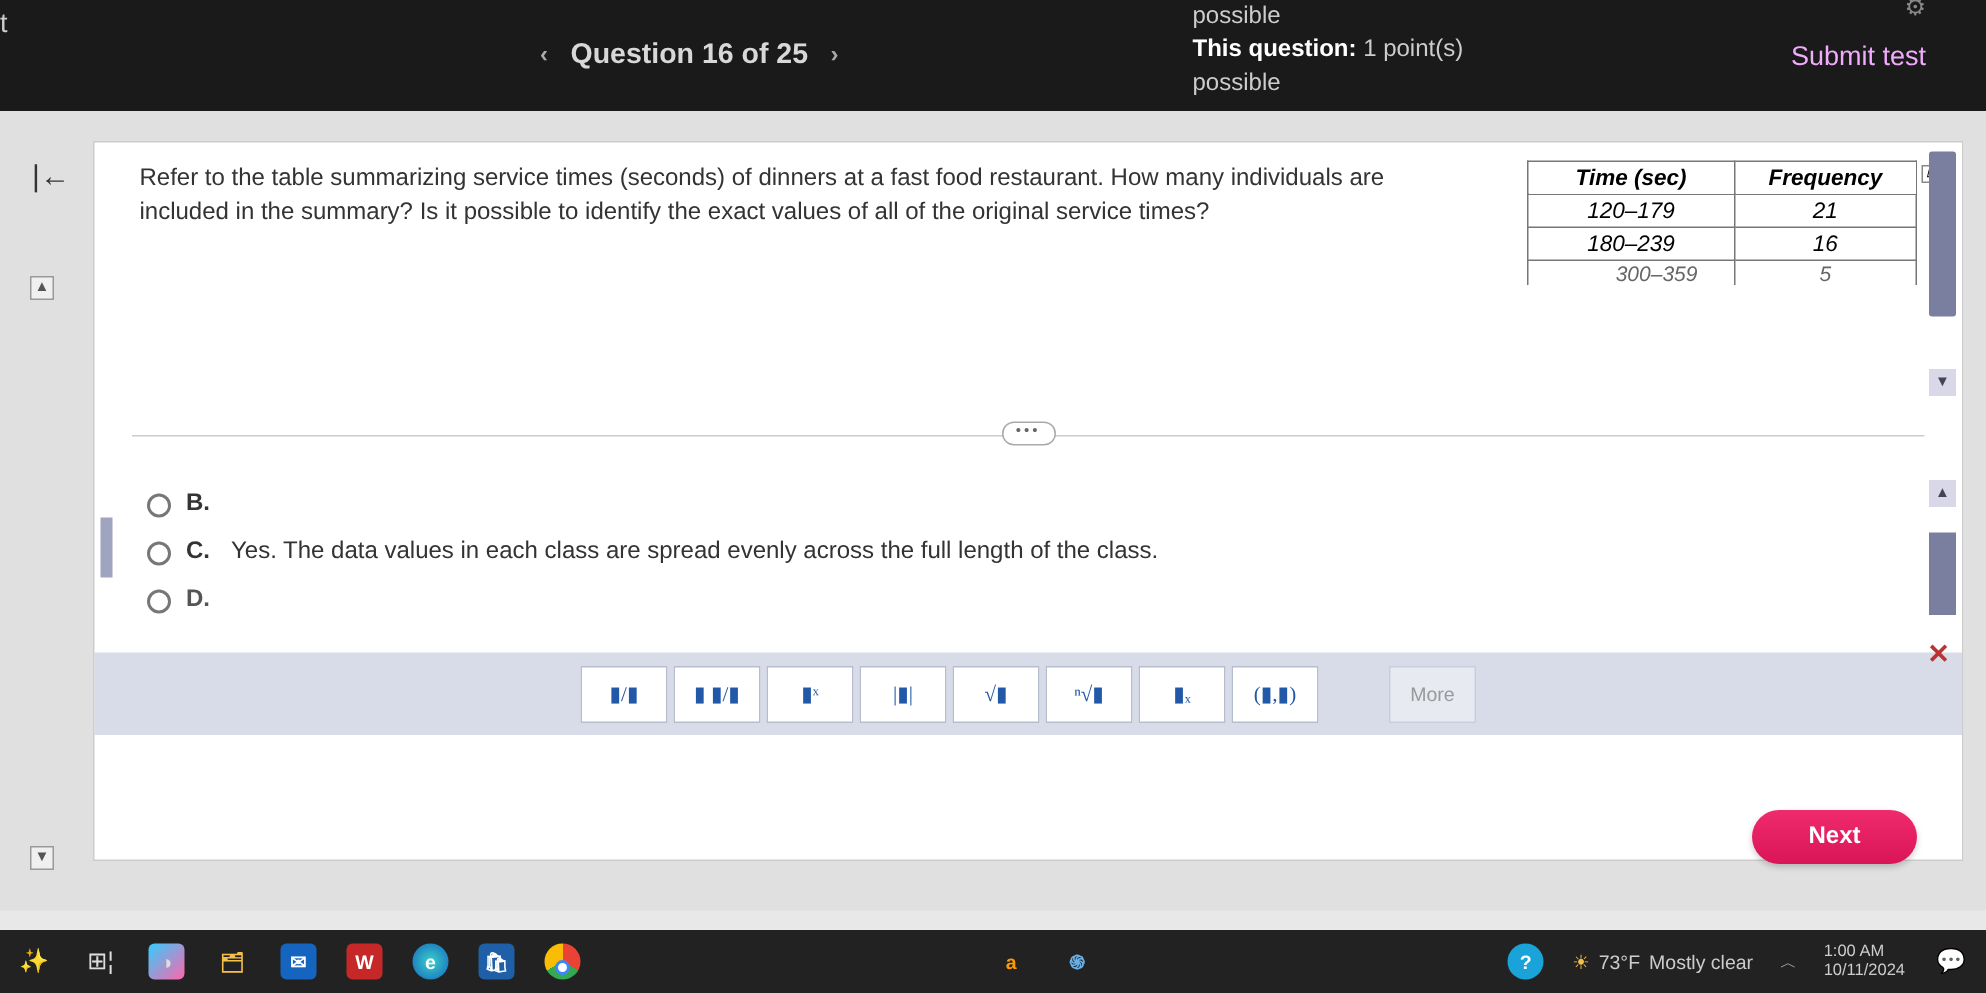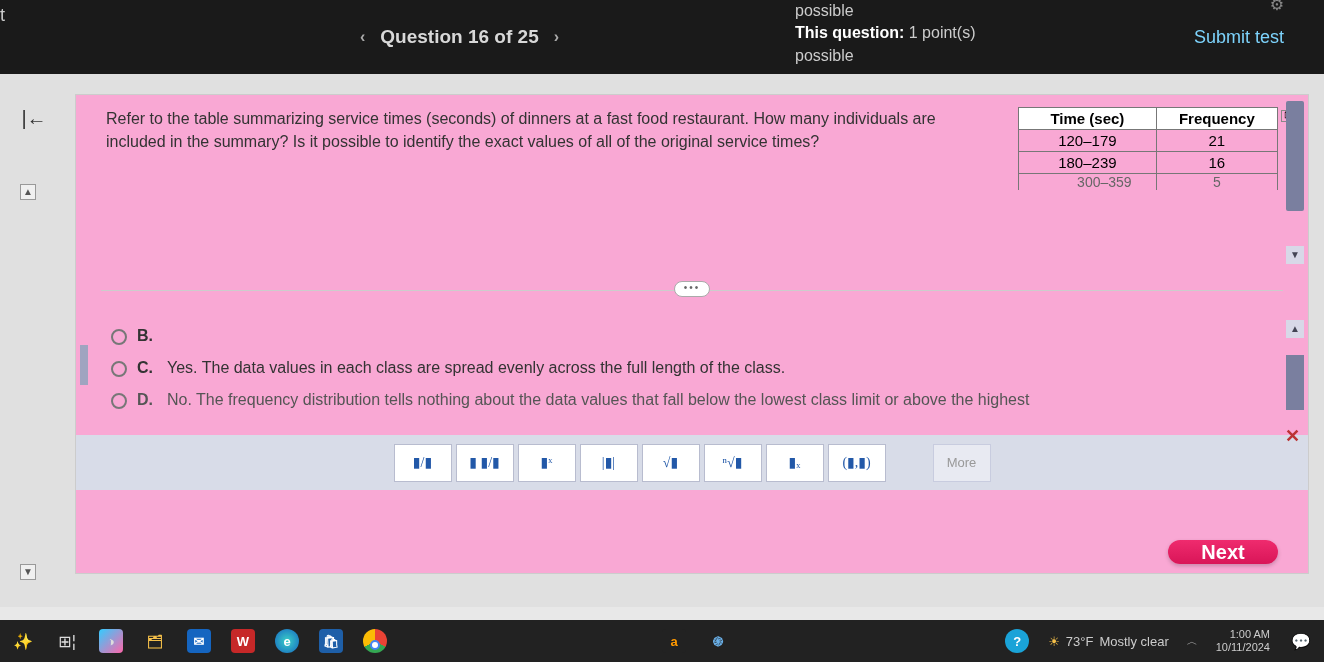--- a/index.html
+++ b/index.html
@@ -4,34 +4,34 @@
 <style>
   * { box-sizing: border-box; margin: 0; padding: 0; }
   body { font-family: Arial, Helvetica, sans-serif; font-size: 14px; background: #e8e8e8; width: 1324px; height: 662px; overflow: hidden; position: relative; }
   
   .header { background: #1a1a1a; color: #d0d0d0; height: 74px; display: flex; align-items: center; padding: 0 20px; position: relative; }
   .qnav { position: absolute; left: 360px; display: flex; align-items: center; gap: 15px; }
   .qnav .arrow { color: #aaa; font-size: 16px; cursor: pointer; font-weight: bold; }
   .qnav .title { color: #d8d8d8; font-size: 19px; font-weight: bold; text-align: center; }
   .points-block { position: absolute; left: 795px; top: 0; font-size: 16px; color: #ccc; line-height: 1.4; }
   .points-block .bold { color: #fff; font-weight: bold; }
-  .submit { position: absolute; right: 40px; color: #7dd3fc; font-size: 18px; font-weight: 500; cursor: pointer; text-align: right; }
+  .submit { position: absolute; right: 40px; color: #f0abfc; font-size: 18px; font-weight: 500; cursor: pointer; text-align: right; }
   .gear { position: absolute; right: 40px; top: -5px; color: #888; font-size: 16px; }
   .left-t { position: absolute; left: 0; top: 5px; color: #ccc; font-size: 18px; }
 
   .exam-container { position: absolute; top: 74px; left: 0; right: 0; bottom: 55px; background: #e0e0e0; }
-  .question-panel { position: absolute; top: 20px; left: 75px; right: 15px; height: 480px; background: #f9a8d4; border: 1px solid #ccc; }
+  .question-panel { position: absolute; top: 20px; left: 62px; right: 15px; height: 480px; background: #ffffff; border: 1px solid #ccc; }
   .collapse-btn { position: absolute; top: 30px; left: 20px; width: 28px; height: 28px; font-size: 20px; color: #333; cursor: pointer; display: flex; align-items: center; justify-content: center; }
   .side-up { position: absolute; left: 20px; top: 110px; width: 16px; height: 16px; background: #f0f0f0; border: 1px solid #999; font-size: 10px; text-align: center; line-height: 14px; cursor: pointer; color:#555; }
   .side-down { position: absolute; left: 20px; top: 490px; width: 16px; height: 16px; background: #f0f0f0; border: 1px solid #999; font-size: 10px; text-align: center; line-height: 14px; cursor: pointer; color:#555;}
 
   .q-top { padding: 12px 30px 0 30px; display: flex; }
   .q-text { flex: 1; font-size: 16px; color: #333; line-height: 1.45; padding-right: 40px; }
   .q-table-wrap { width: 260px; }
-  table.data { border-collapse: collapse; width: 100%; font-size: 15px; }
+  table.data { border-collapse: collapse; width: 100%; font-size: 15px; font-style: italic; }
   table.data th, table.data td { border: 1px solid #777; padding: 2px 8px; text-align: center; }
   table.data th { font-weight: bold; background: #fff; position: relative; }
   .table-icon { position: absolute; right: -18px; top: 2px; width: 14px; height: 12px; border: 1px solid #888; font-size: 8px; }
   table.data tr.cut td { border-bottom: none; color: #666; font-size: 14px; padding-top: 0; padding-bottom: 0; }
 
   .scroll-upper { position: absolute; right: 4px; top: 6px; width: 18px; bottom: 0; }
   .scroll-upper .thumb { position: absolute; top: 0; width: 18px; height: 110px; background: #7a7f9f; border-radius: 2px; }
   .scroll-upper .down { position: absolute; top: 145px; width: 18px; height: 18px; background: #d8d8e8; font-size: 10px; text-align: center; line-height: 18px; color: #445; }
 
   .divider { position: absolute; top: 195px; left: 25px; right: 25px; border-top: 1px solid #ccc; }
@@ -46,27 +46,27 @@
   .scroll-lower { position: absolute; right: 4px; top: 225px; width: 18px; height: 90px; }
   .scroll-lower .up { width: 18px; height: 18px; background: #d8d8e8; font-size: 10px; text-align: center; line-height: 18px; color: #445; }
   .scroll-lower .thumb { position: absolute; top: 35px; width: 18px; height: 55px; background: #7a7f9f; }
 
   .toolbar-row { position: absolute; top: 340px; left: 0; right: 0; height: 55px; background: #d8dce8; display: flex; align-items: center; justify-content: center; gap: 4px; }
   .tb-btn { width: 58px; height: 38px; background: #fff; border: 1px solid #b8bccf; display: flex; align-items: center; justify-content: center; font-size: 14px; color: #2258a8; cursor: pointer; font-family: 'Times New Roman', serif; }
   .tb-more { width: 58px; height: 38px; background: #e8eaf2; border: 1px solid #c8ccdf; color: #999; display: flex; align-items: center; justify-content: center; font-size: 13px; cursor: pointer; margin-left: 43px; }
   .tb-close { position: absolute; right: 8px; top: -10px; font-size: 18px; color: #b33; font-weight: bold; cursor: pointer; }
   .left-marker { position: absolute; left: 4px; top: 250px; width: 8px; height: 40px; background: #9fa4c0; }
 
-  .next-btn { position: absolute; top: 445px; right: 30px; width: 110px; height: 24px; background: linear-gradient(180deg, #ef2b6e, #d91558); border-radius: 18px; color: #fff; font-size: 20px; font-weight: bold; display: flex; align-items: center; justify-content: center; cursor: pointer; box-shadow: 0 2px 4px rgba(0,0,0,.2); }
+  .next-btn { position: absolute; top: 445px; right: 30px; width: 110px; height: 36px; background: linear-gradient(180deg, #ef2b6e, #d91558); border-radius: 18px; color: #fff; font-size: 16px; font-weight: bold; display: flex; align-items: center; justify-content: center; cursor: pointer; box-shadow: 0 2px 4px rgba(0,0,0,.2); }
 
   .taskbar { position: absolute; bottom: 0; left: 0; right: 0; height: 42px; background: #222; display: flex; align-items: center; padding: 0 10px; gap: 18px; }
   .taskbar .icon { width: 26px; height: 26px; display: flex; align-items: center; justify-content: center; font-size: 16px; color: #ddd; cursor: pointer; }
   .taskbar .spacer { flex: 1; }
   .taskbar .weather { color: #ccc; font-size: 13px; display: flex; align-items: center; gap: 6px; }
-  .taskbar .clock { color: #ccc; font-size: 11px; text-align: right; line-height: 1.2; }
+  .taskbar .clock { color: #ccc; font-size: 11px; text-align: left; line-height: 1.2; }
   .taskbar .caret { color: #aaa; font-size: 11px; }
   .tb-ic { width: 24px; height: 24px; border-radius: 4px; display:flex; align-items:center; justify-content:center; font-size:13px; font-weight:bold; }
 </style>
 </head>
 <body>
 
 <div class="header">
   <span class="left-t">t</span>
   <div class="qnav">
     <span class="arrow">‹</span>
@@ -130,21 +130,20 @@
         <span class="letter">B.</span>
       </div>
       <div class="answer-row">
         <span class="radio"></span>
         <span class="letter">C.</span>
         <span>Yes. The data values in each class are spread evenly across the full length of the class.</span>
       </div>
       <div class="answer-row cut">
         <span class="radio"></span>
         <span class="letter">D.</span>
-        <span>No. The frequency distribution tells nothing about the data values that fall below the lowest class limit or above the highest</span>
       </div>
     </div>
 
     <div class="scroll-lower">
       <div class="up">▲</div>
       <div class="thumb"></div>
     </div>
 
     <div class="left-marker"></div>
 

